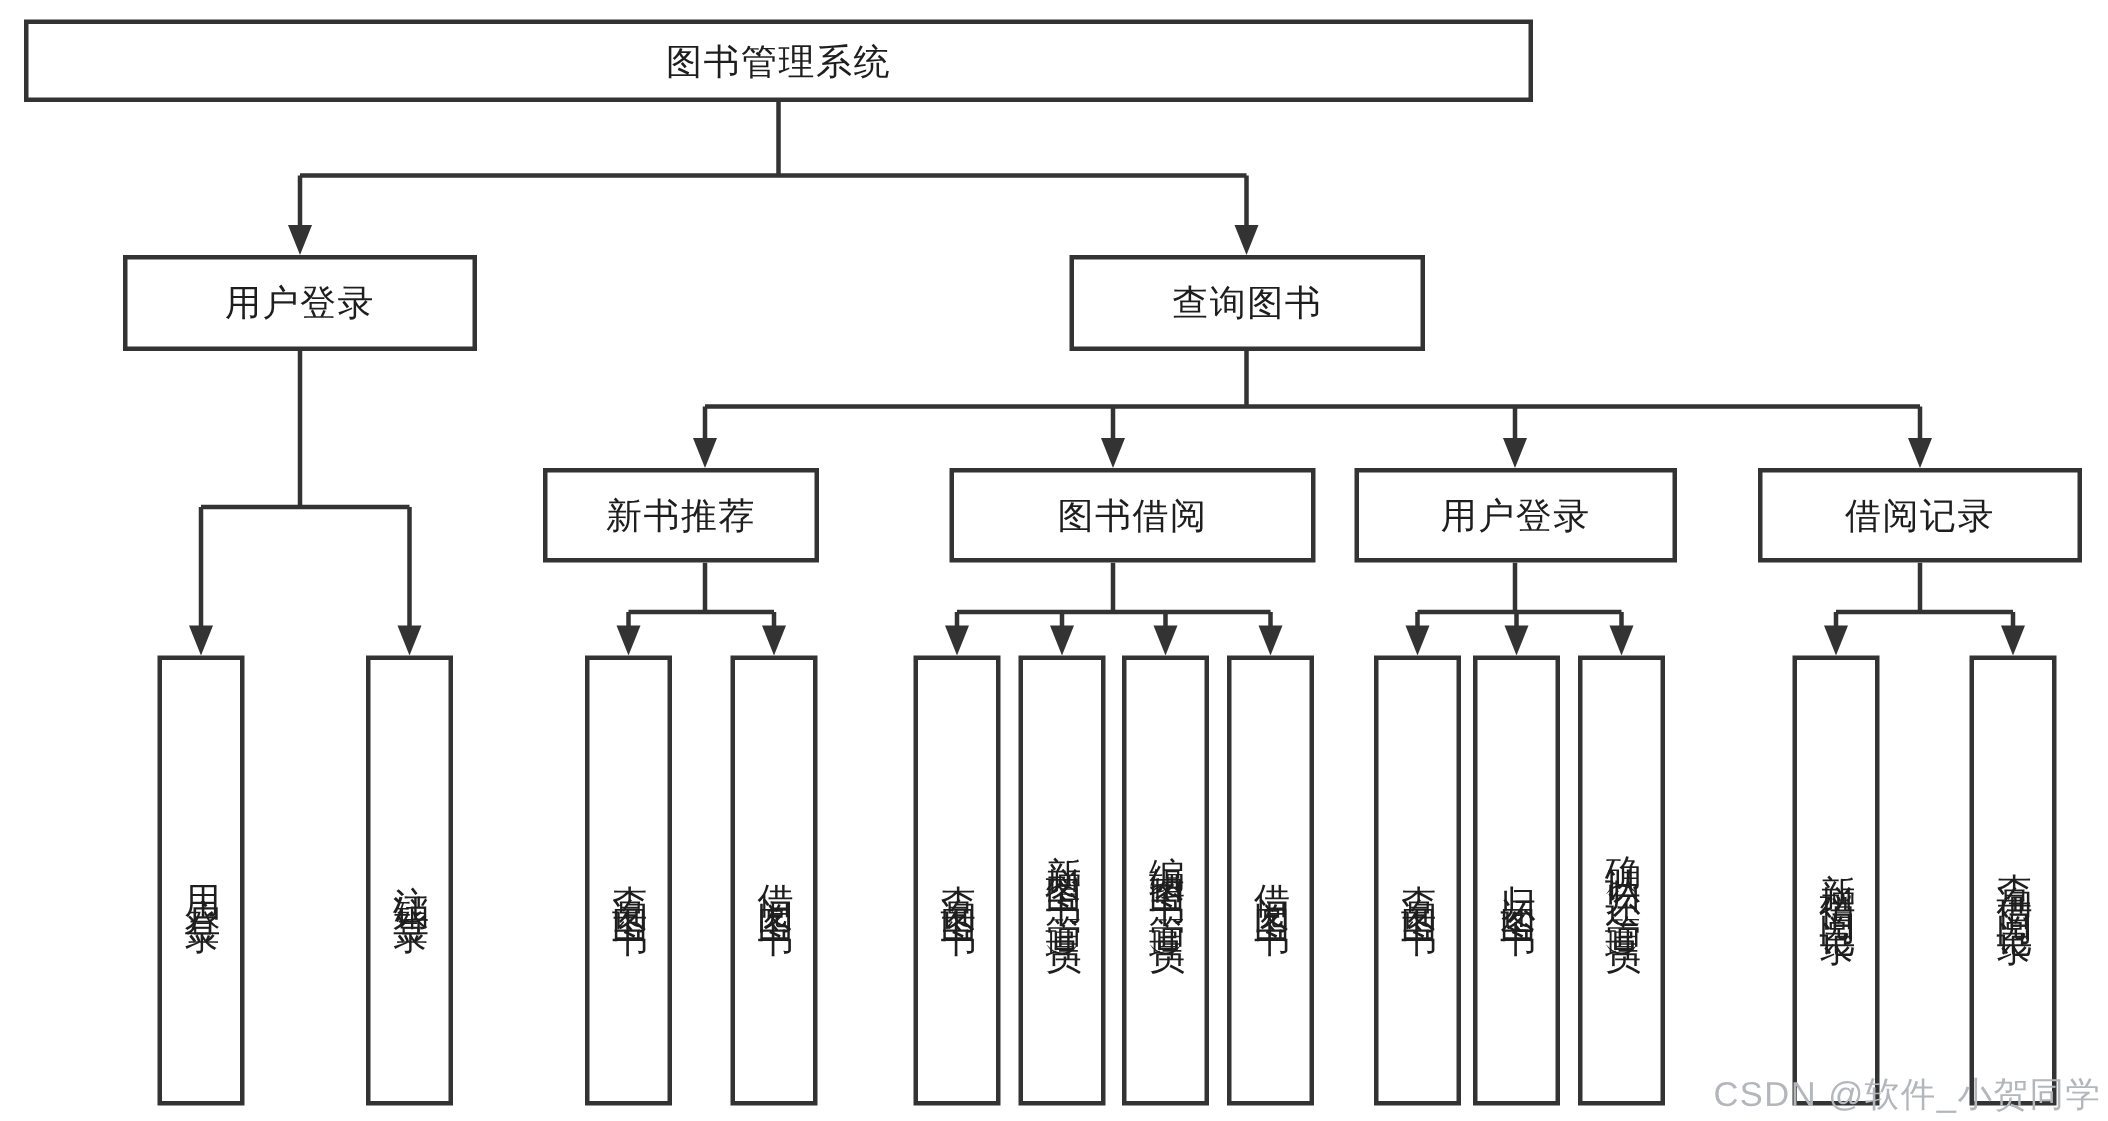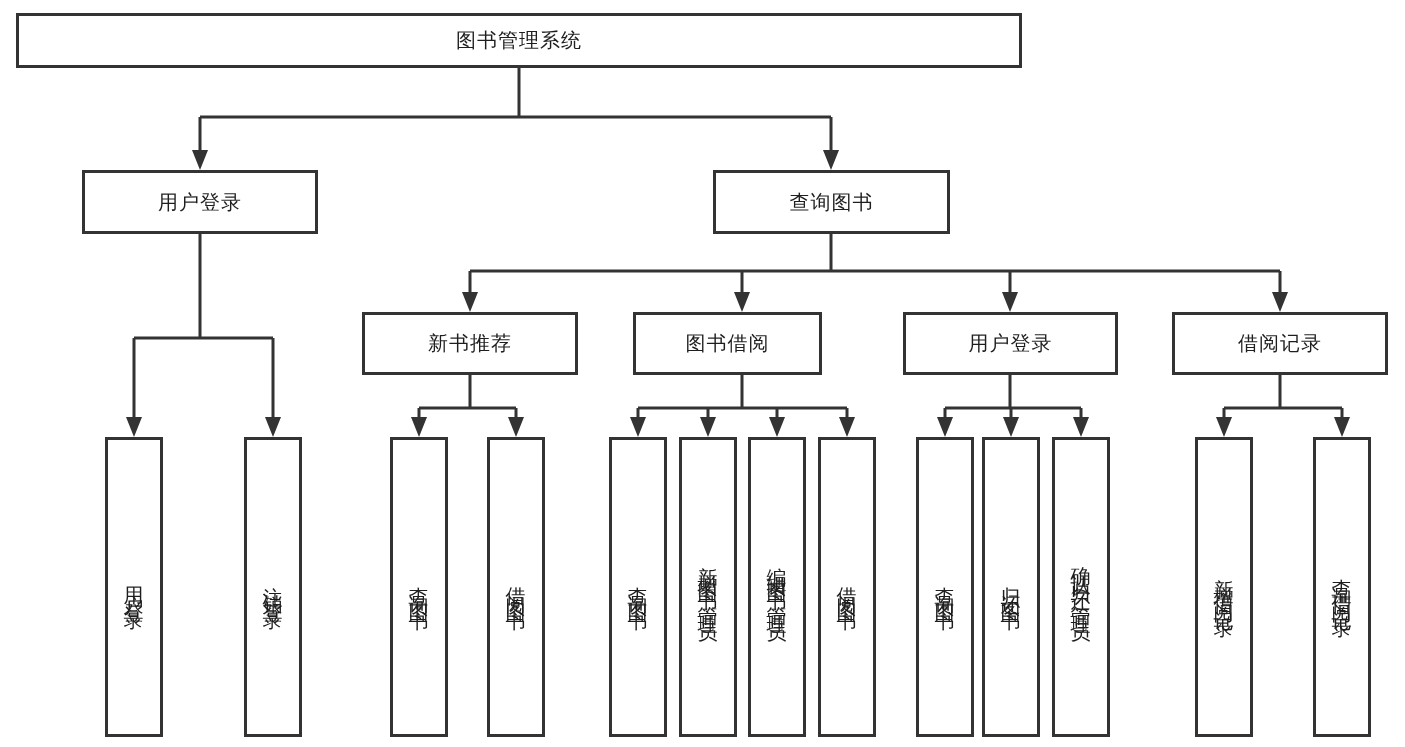--- a/index.html
+++ b/index.html
@@ -25,40 +25,40 @@
     z-index: 1;
   }
   .node {
     position: absolute;
     box-sizing: border-box;
     background: #ffffff;
     border: 3px solid #333333;
     display: flex;
     align-items: center;
     justify-content: center;
-    font-size: 20px;
+    font-size: 24px;
     letter-spacing: 1px;
     z-index: 2;
     white-space: nowrap;
   }
   .leaf {
     writing-mode: vertical-rl;
     text-orientation: mixed;
     letter-spacing: 8px;
     white-space: normal;
     line-height: 1;
   }
   
   #n-root          { left: 16px;   top: 13px;  width: 1006px; height: 55px; }
   
   #n-user-login    { left: 82px;   top: 170px; width: 236px;  height: 64px; }
   #n-book-mgmt     { left: 713px;  top: 170px; width: 237px;  height: 64px; }
   
-  #n-new-books     { left: 362px;  top: 312px; width: 216px;  height: 63px; }
-  #n-book-borrow   { left: 633px;  top: 312px; width: 189px;  height: 63px; }
+  #n-new-books     { left: 362px;  top: 312px; width: 184px;  height: 63px; }
+  #n-book-borrow   { left: 633px;  top: 312px; width: 244px;  height: 63px; }
   #n-current-borrow{ left: 903px;  top: 312px; width: 215px;  height: 63px; }
   #n-borrow-records{ left: 1172px; top: 312px; width: 216px;  height: 63px; }
   
   .leaf { top: 437px; width: 58px; height: 300px; }
   #l-ul-login   { left: 105px; }
   #l-ul-logout  { left: 244px; }
   #l-nb-query   { left: 390px; }
   #l-nb-borrow  { left: 487px; }
   #l-bb-query   { left: 609px; }
   #l-bb-add     { left: 679px; }
@@ -146,14 +146,15 @@
   <div class="node leaf" id="l-bb-edit">编辑图书（管理员）</div>
   <div class="node leaf" id="l-bb-borrow">借阅图书</div>
 
   <div class="node leaf" id="l-cb-query">查询图书</div>
   <div class="node leaf" id="l-cb-return">归还图书</div>
   <div class="node leaf" id="l-cb-confirm">确认归还（管理员）</div>
 
   <div class="node leaf" id="l-br-add">新增借阅记录</div>
   <div class="node leaf" id="l-br-query">查询借阅记录</div>
 
+  <div class="watermark">CSDN @软件_小贺同学</div>
 
 </div>
 
 </body></html>

